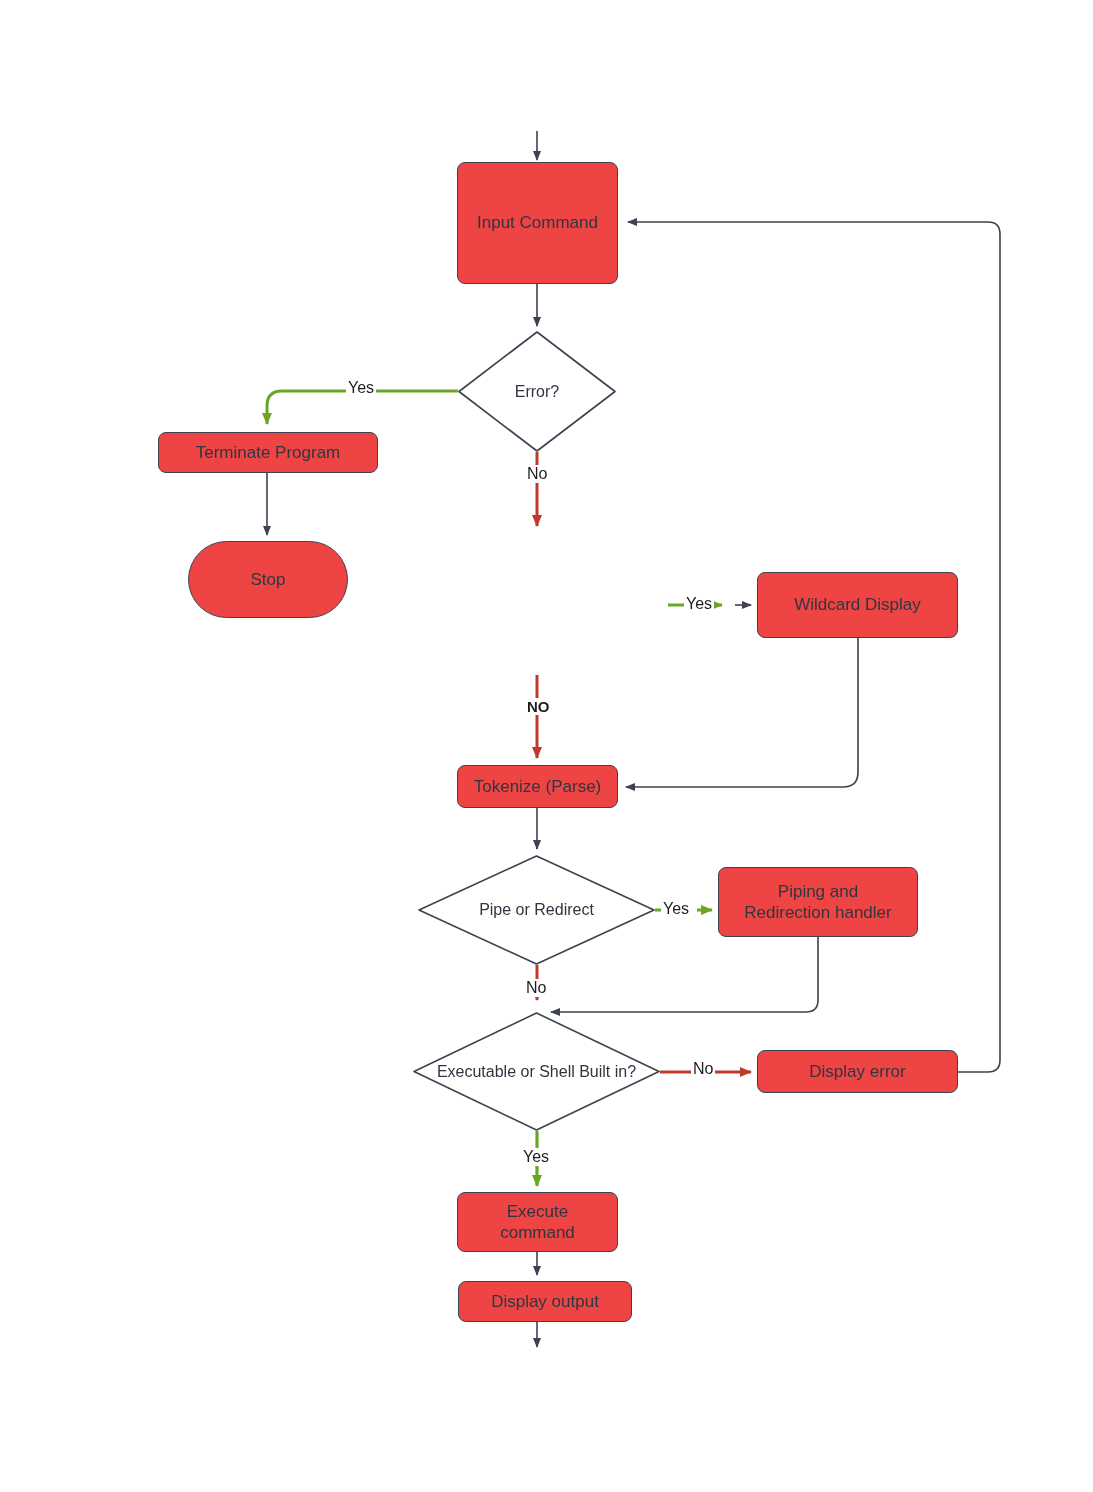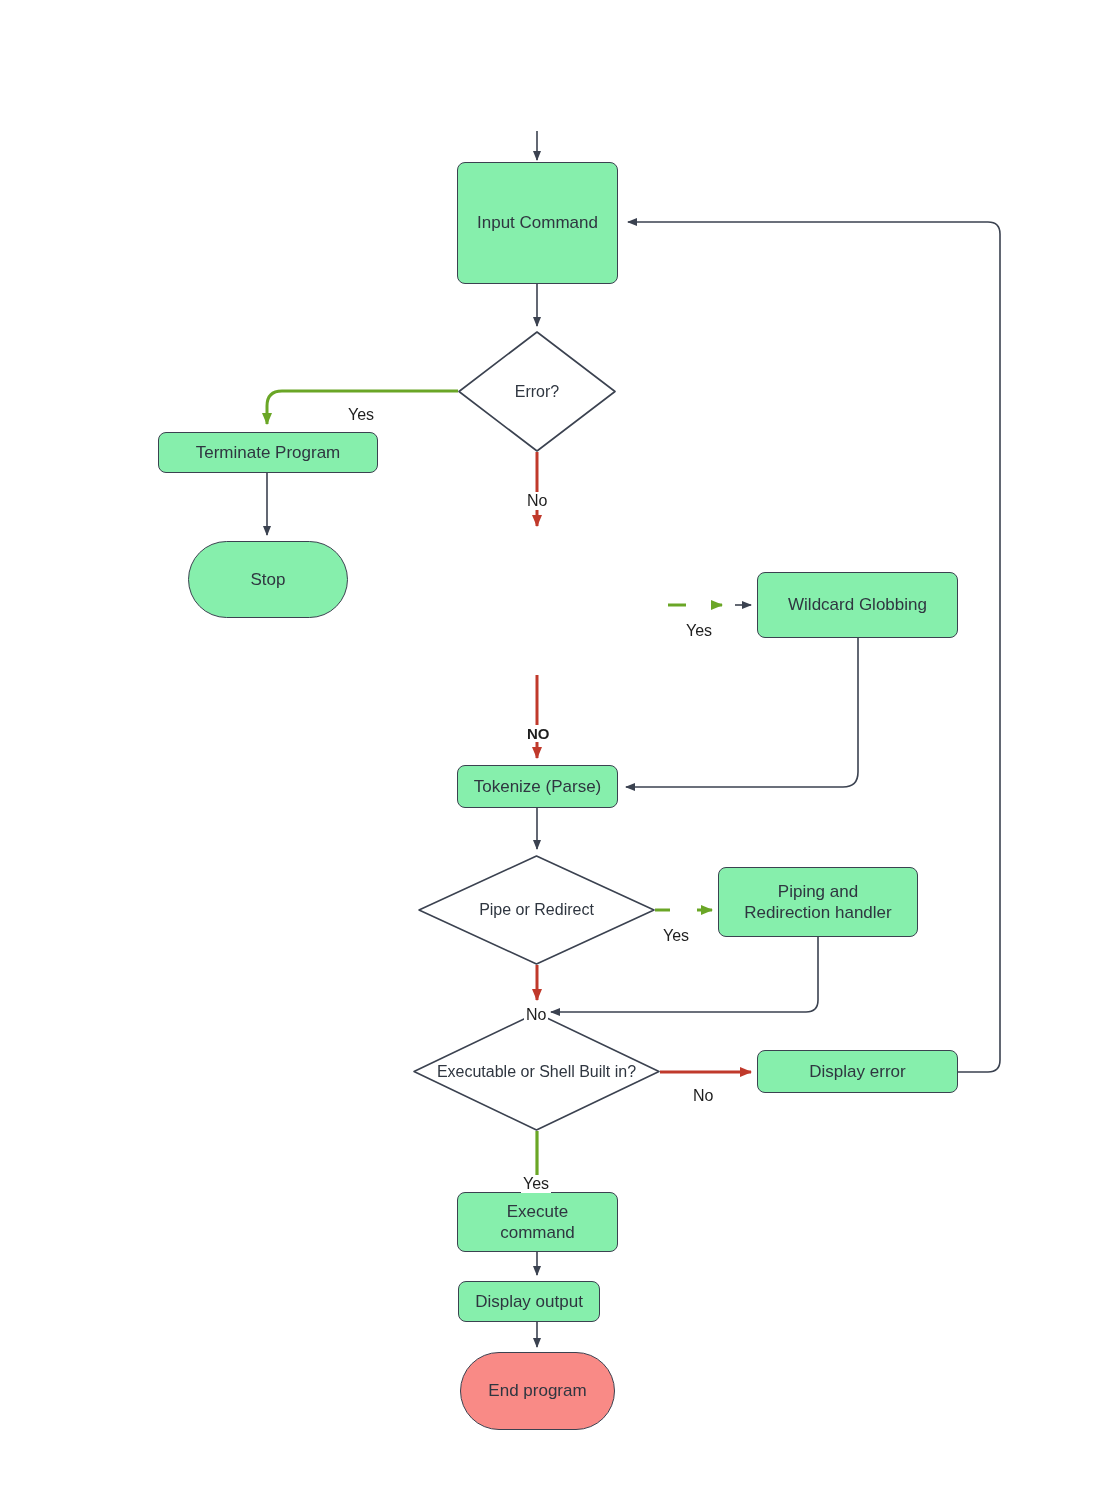--- a/index.html
+++ b/index.html
@@ -28,21 +28,21 @@
   .node {
     position: absolute;
     box-sizing: border-box;
     display: flex;
     align-items: center;
     justify-content: center;
     text-align: center;
     color: #2f3640;
     font-size: 17px;
     line-height: 1.25;
-    background: #86efac;
+    background: #ef4444;
     border: 1.6px solid #3b4250;
     border-radius: 8px;
     white-space: pre-line;
   }
   .node.stadium {
     border-radius: 999px;
   }
   .node.start {
     background: #fb7b1b;
     border-color: #fb7b1b;
@@ -75,21 +75,20 @@
     background: #ffffff;
     padding: 0 1px;
   }
   .edge-label {
     position: absolute;
     color: #1e1e1e;
     font-size: 16px;
     background: #ffffff;
     padding: 0 2px;
     white-space: nowrap;
-    margin-top: 27px;
   }
   .edge-label.bold {
     font-weight: bold;
     font-size: 15px;
   }
 </style>
 </head>
 <body>
 
 <div id="canvas">
@@ -160,21 +159,21 @@
   <div class="node" style="left:158px; top:432px; width:220px; height:41px;">
     <span>Terminate Program</span>
   </div>
 
   <div class="node stadium" style="left:188px; top:541px; width:160px; height:77px;">
     <span>Stop</span>
   </div>
 
 
   <div class="node" style="left:757px; top:572px; width:201px; height:66px;">
-    <span>Wildcard Globbing</span>
+    <span>Wildcard Display</span>
   </div>
 
   <div class="node" style="left:457px; top:765px; width:161px; height:43px;">
     <span>Tokenize (Parse)</span>
   </div>
 
   <div class="diamond-wrap" style="left:418px; top:855px; width:237px; height:110px;">
     <svg width="237" height="110" viewBox="0 0 237 110" xmlns="http://www.w3.org/2000/svg">
       <path d="M118.5,1 L236,55 L118.5,109 L1,55 Z" fill="#ffffff" stroke="#3b4250" stroke-width="1.6" stroke-linejoin="round"></path>
     </svg>
@@ -195,27 +194,24 @@
 
   <div class="node" style="left:457px; top:1192px; width:161px; height:60px;">
     <span>Execute
 command</span>
   </div>
 
   <div class="node" style="left:757px; top:1050px; width:201px; height:43px;">
     <span>Display error</span>
   </div>
 
-  <div class="node" style="left:458px; top:1281px; width:142px; height:41px;">
+  <div class="node" style="left:458px; top:1281px; width:174px; height:41px;">
     <span>Display output</span>
   </div>
 
-  <div class="node stadium end" style="left:460px; top:1352px; width:155px; height:78px;">
-    <span>End program</span>
-  </div>
 
   <span class="edge-label" style="left:346px; top:379px;">Yes</span>
 
   <span class="edge-label" style="left:525px; top:465px;">No</span>
 
   <span class="edge-label" style="left:684px; top:595px;">Yes</span>
 
   <span class="edge-label bold" style="left:525px; top:698px;">NO</span>
 
   <span class="edge-label" style="left:661px; top:900px;">Yes</span>

